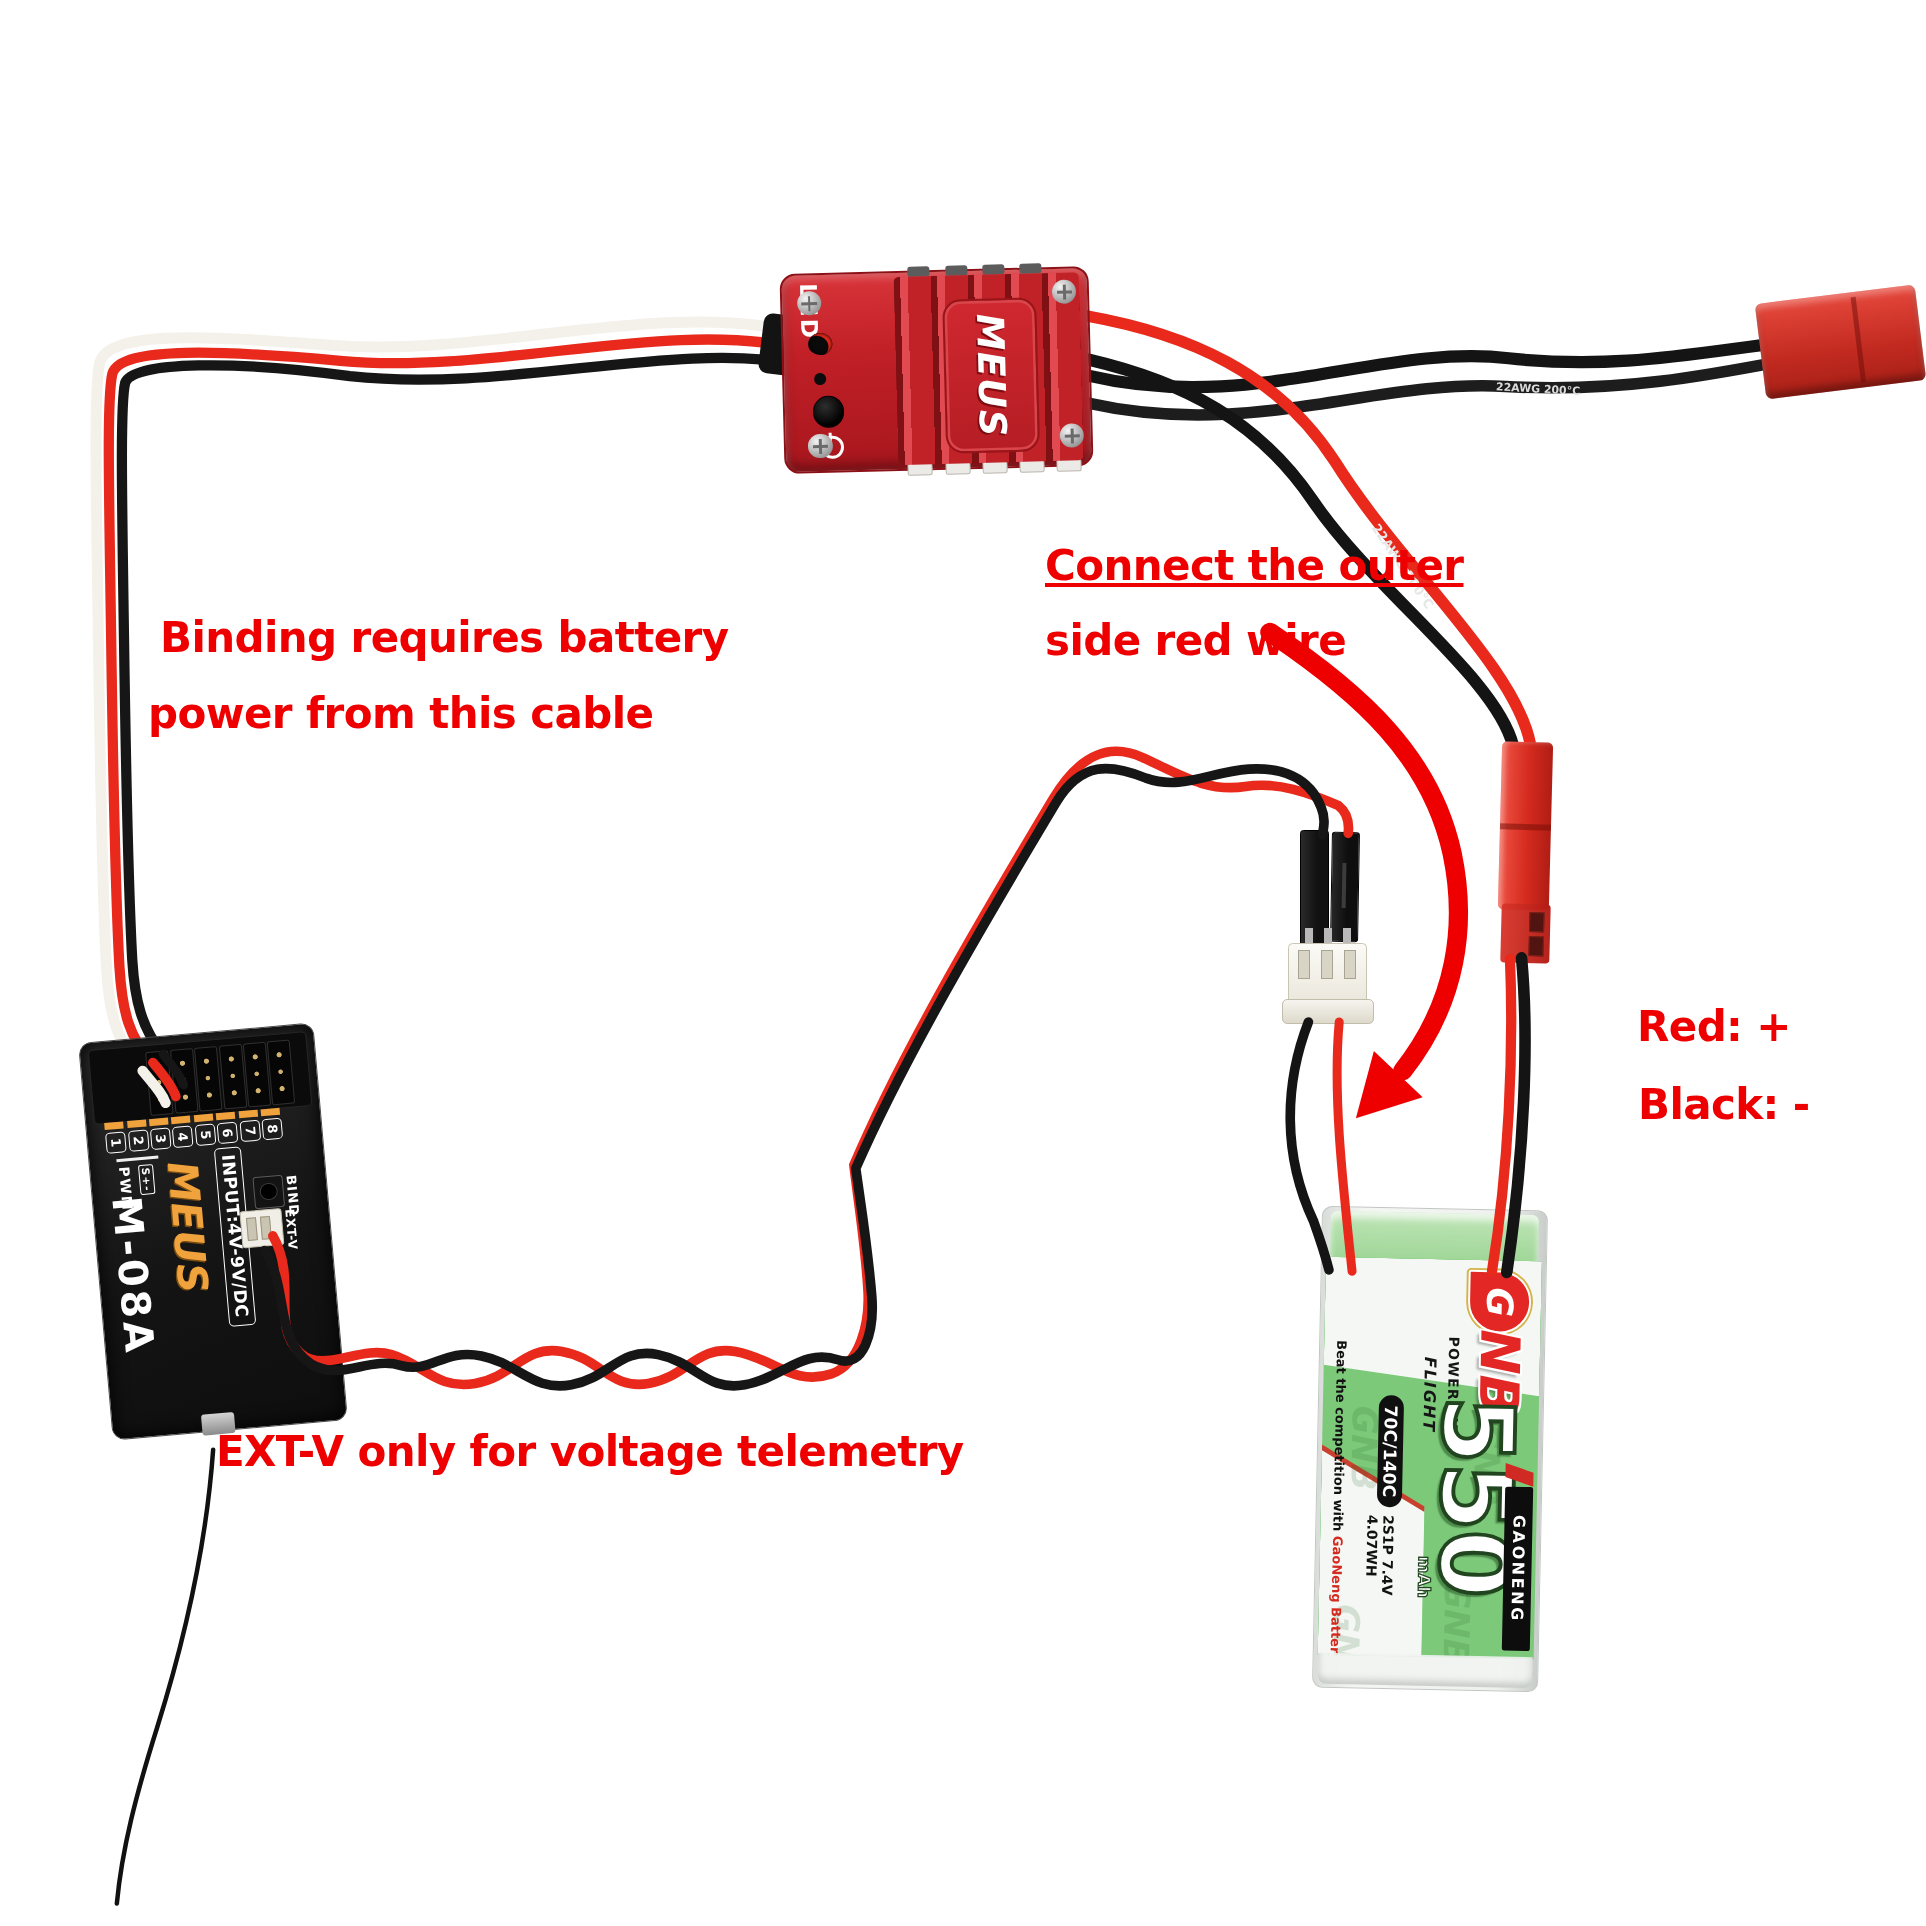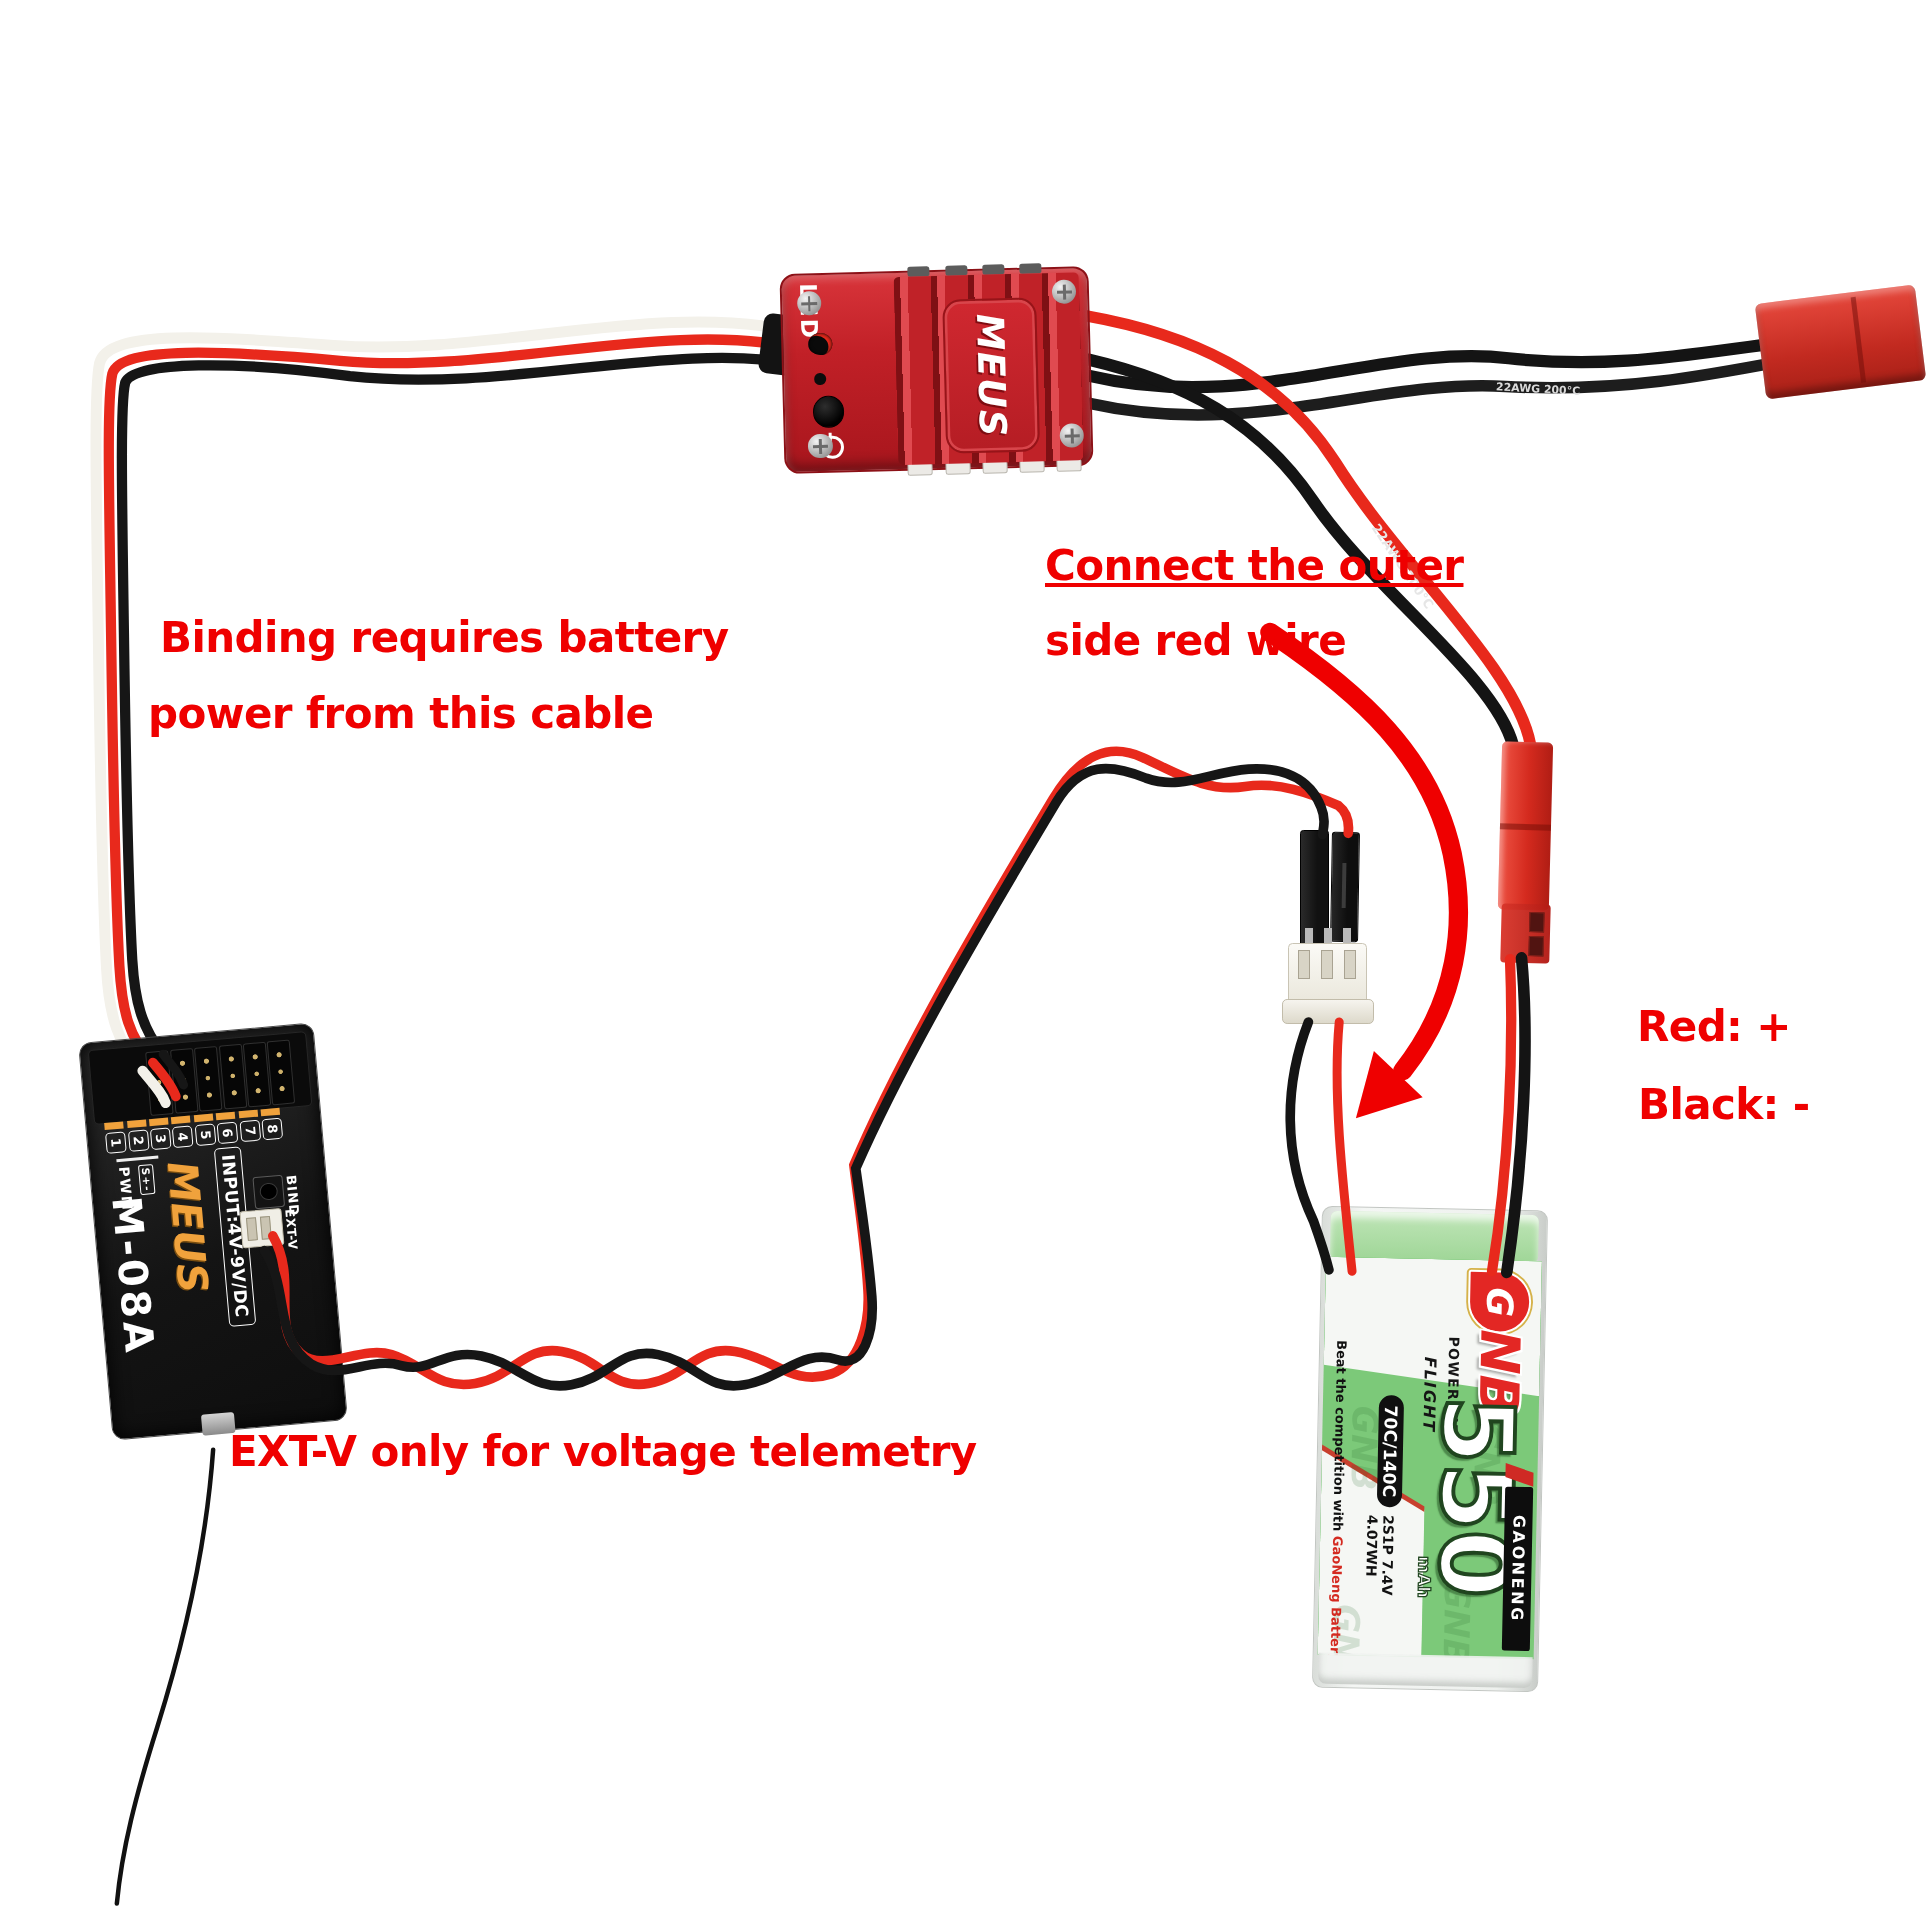--- a/index.html
+++ b/index.html
@@ -237,16 +237,16 @@
     <path d="M 1978,985 C 2120,1080 2230,1180 2262,1330 C 2285,1440 2270,1560 2185,1668" stroke="#ef0000" stroke-width="30" fill="none" stroke-linecap="round"></path>
     <polygon points="2112,1742 2216,1709 2140,1637" fill="#ef0000"></polygon>
   </svg>
 
   <div class="note" style="left:160px;top:613px;">Binding requires battery</div>
   <div class="note" style="left:148px;top:689px;">power from this cable</div>
   <div class="note" style="left:1045px;top:541px;text-decoration:underline;">Connect the outer</div>
   <div class="note" style="left:1045px;top:616px;">side red wire</div>
   <div class="note" style="left:1637px;top:1002px;">Red: +</div>
   <div class="note" style="left:1638px;top:1080px;">Black: -</div>
-  <div class="note" style="left:229px;top:1427px;text-align:center;">EXT-V only for voltage telemetry</div>
+  <div class="note" style="left:216px;top:1427px;text-align:center;">EXT-V only for voltage telemetry</div>
 
 </div>
 
 
 </body></html>

